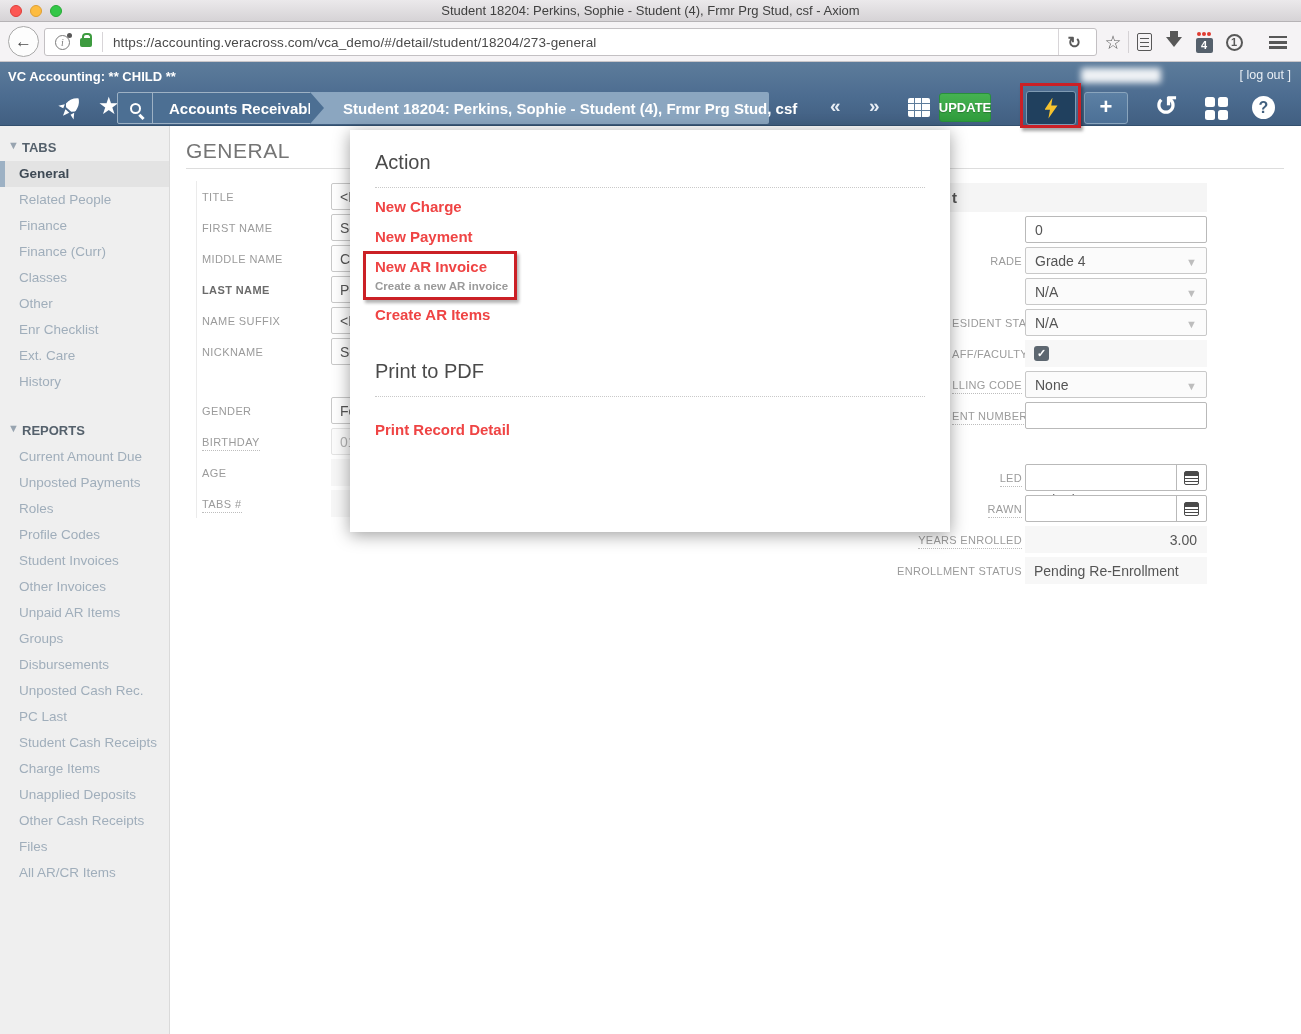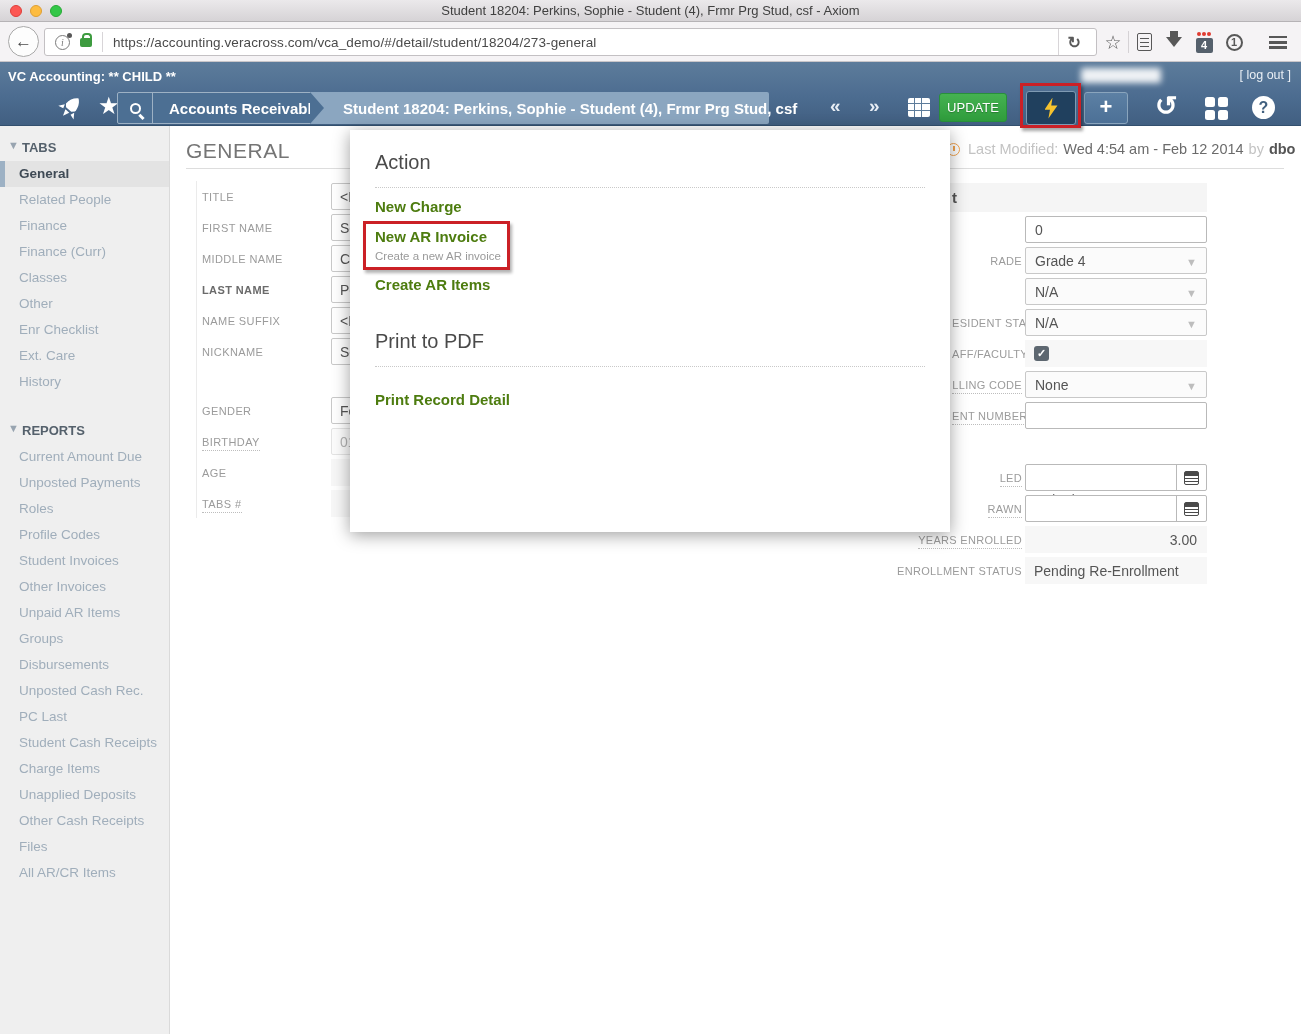--- a/index.html
+++ b/index.html
@@ -76,23 +76,23 @@
   .crumb-arrow { position:absolute; left:310px; top:92px; width:0; height:0;
     border-top:16px solid transparent; border-bottom:16px solid transparent; border-left:14px solid #4c6f93; z-index:3; }
   .rec-bar { position:absolute; left:311px; top:92px; width:458px; height:32px; background:#8ba6c0;
     border-radius:0 2px 2px 0; display:flex; align-items:center; padding-left:32px; color:#fff;
     font-weight:bold; font-size:15px; white-space:nowrap; }
   .chev { position:absolute; top:95px; color:#e8eef5; font-size:19px; font-weight:bold; }
   .grid-ico { position:absolute; left:908px; top:98px; width:22px; height:19px; background:#fff; border-radius:2px;
     background-image:linear-gradient(to right, transparent 0 6px,#5d7c9b 6px 7.5px,transparent 7.5px 13px,#5d7c9b 13px 14.5px,transparent 0),
       linear-gradient(to bottom, transparent 0 5px,#5d7c9b 5px 6.5px,transparent 6.5px 12px,#5d7c9b 12px 13.5px,transparent 0),
       linear-gradient(#fff,#fff); }
-  .update-btn { position:absolute; left:939px; top:93px; width:68px; height:29px;
+  .update-btn { position:absolute; left:939px; top:93px; width:52px; height:29px;
     background:linear-gradient(#45b251,#2f9c3c); border:1px solid #28903b; border-radius:3px;
-    color:#fff; font-weight:normal; font-size:13px; display:flex; align-items:center; justify-content:center;
+    color:#fff; font-weight:bold; font-size:13px; display:flex; align-items:center; justify-content:center;
     text-shadow:0 1px 1px rgba(0,0,0,.25); }
   .bolt-btn { position:absolute; left:1026px; top:91px; width:50px; height:34px; background:#20405e;
     border:1px solid #7e9ab3; border-radius:3px; display:flex; align-items:center; justify-content:center; }
   .bolt { width:13px; height:21px; background:#f6c32e;
     clip-path:polygon(62% 0, 0 58%, 42% 58%, 30% 100%, 100% 38%, 52% 38%); }
   .plus-btn { position:absolute; left:1084px; top:92px; width:44px; height:32px;
     background:linear-gradient(#5c80a4,#4c7096); border:1px solid #8aa5bd; border-radius:3px;
     color:#fff; font-size:22px; font-weight:bold; display:flex; align-items:center; justify-content:center; padding-bottom:3px; }
   .hist-ico { left:1155px; top:92px; font-size:27px; font-weight:bold; }
   .apps-ico { position:absolute; left:1205px; top:97px; width:23px; height:23px;
@@ -165,22 +165,22 @@
 
   
   .popover { position:absolute; left:350px; top:130px; width:600px; height:402px; background:#fff;
     box-shadow:0 3px 16px rgba(0,0,0,.38); z-index:20; padding:0 25px; }
   .pop-h { font-size:20px; color:#4a4a4a; margin-top:21px; }
   .pop-sep { border-top:1px dotted #c9c9c9; margin-top:13px; }
   .pop-list { margin-top:9px; }
   .pop-item { margin:10px 0 12px; display:inline-block; position:relative; }
   .pop-item { display:block; }
   .pop-item .inner { display:inline-block; position:relative; }
-  .pop-link { color:#4d7c0f; font-size:15px; font-weight:bold; cursor:pointer; display:inline-block; }
-  .pop-sub { font-size:11.5px; color:#9a9a9a; margin-top:4px; }
+  .pop-link { color:#ef4444; font-size:15px; font-weight:bold; cursor:pointer; display:inline-block; }
+  .pop-sub { font-size:11.5px; color:#9a9a9a; margin-top:4px;font-weight:bold; }
   .pop-item.hl .inner::after { content:""; position:absolute; left:-12px; right:-9px; top:-7px; bottom:-8px;
     border:3px solid #cb2026; box-shadow:2px 3px 3px rgba(0,0,0,.3); }
   .pop-h2 { margin-top:36px; }
   .pop-print { margin-top:24px; }
 
   
   .red-box-nav { position:absolute; left:1020px; top:83px; width:61px; height:45px;
     border:3px solid #cb2026; box-shadow:2px 3px 3px rgba(0,0,0,.35); z-index:30; }
 </style>
 </head>
@@ -381,28 +381,20 @@
         <div class="side-item">
           <span>All AR/CR Items</span>
         </div>
       </div>
   </div>
 
   <div class="main-title">GENERAL</div>
   <div class="title-rule"></div>
   <div class="form-rule"></div>
 
-  <div class="lastmod">
-    <span class="clock-ico"></span>
-    <span class="lm-label">Last Modified:</span>
-    <span class="lm-value">Wed 4:54 am - Feb 12 2014</span>
-    <span class="lm-by">by</span>
-    <span class="lm-user">dbo</span>
-
-  </div>
 
   <div class="lform">
 
       <div class="frow">
         <span class="flbl"><span class="flbl-t">TITLE</span></span>
         <div class="lval">&lt;N</div>
       </div>
 
       <div class="frow">
         <span class="flbl"><span class="flbl-t">FIRST NAME</span></span>
@@ -533,20 +525,26 @@
     <div class="pop-sep"></div>
     <div class="pop-list">
 
         <div class="pop-item">
           <span class="inner">
             <a class="pop-link">New Charge</a>
             
           </span>
         </div>
 
+        <div class="pop-item">
+          <span class="inner">
+            <a class="pop-link">New Payment</a>
+            
+          </span>
+        </div>
 
         <div class="pop-item hl">
           <span class="inner">
             <a class="pop-link">New AR Invoice</a>
             <div class="pop-sub">Create a new AR invoice</div>
           </span>
         </div>
 
         <div class="pop-item">
           <span class="inner">

